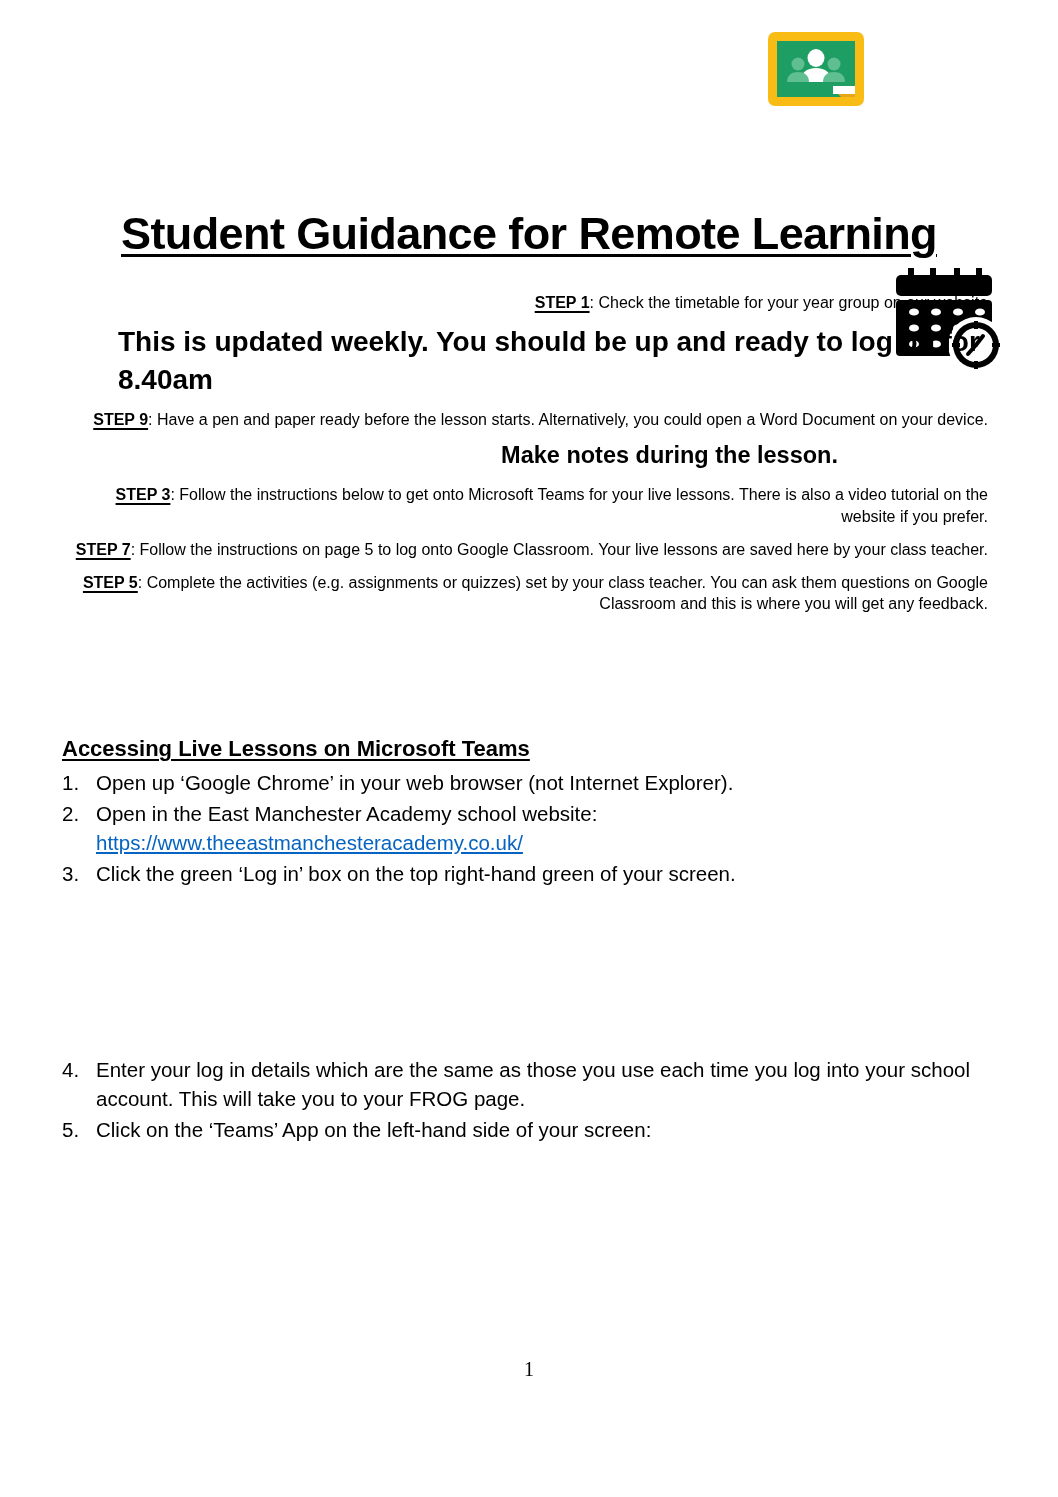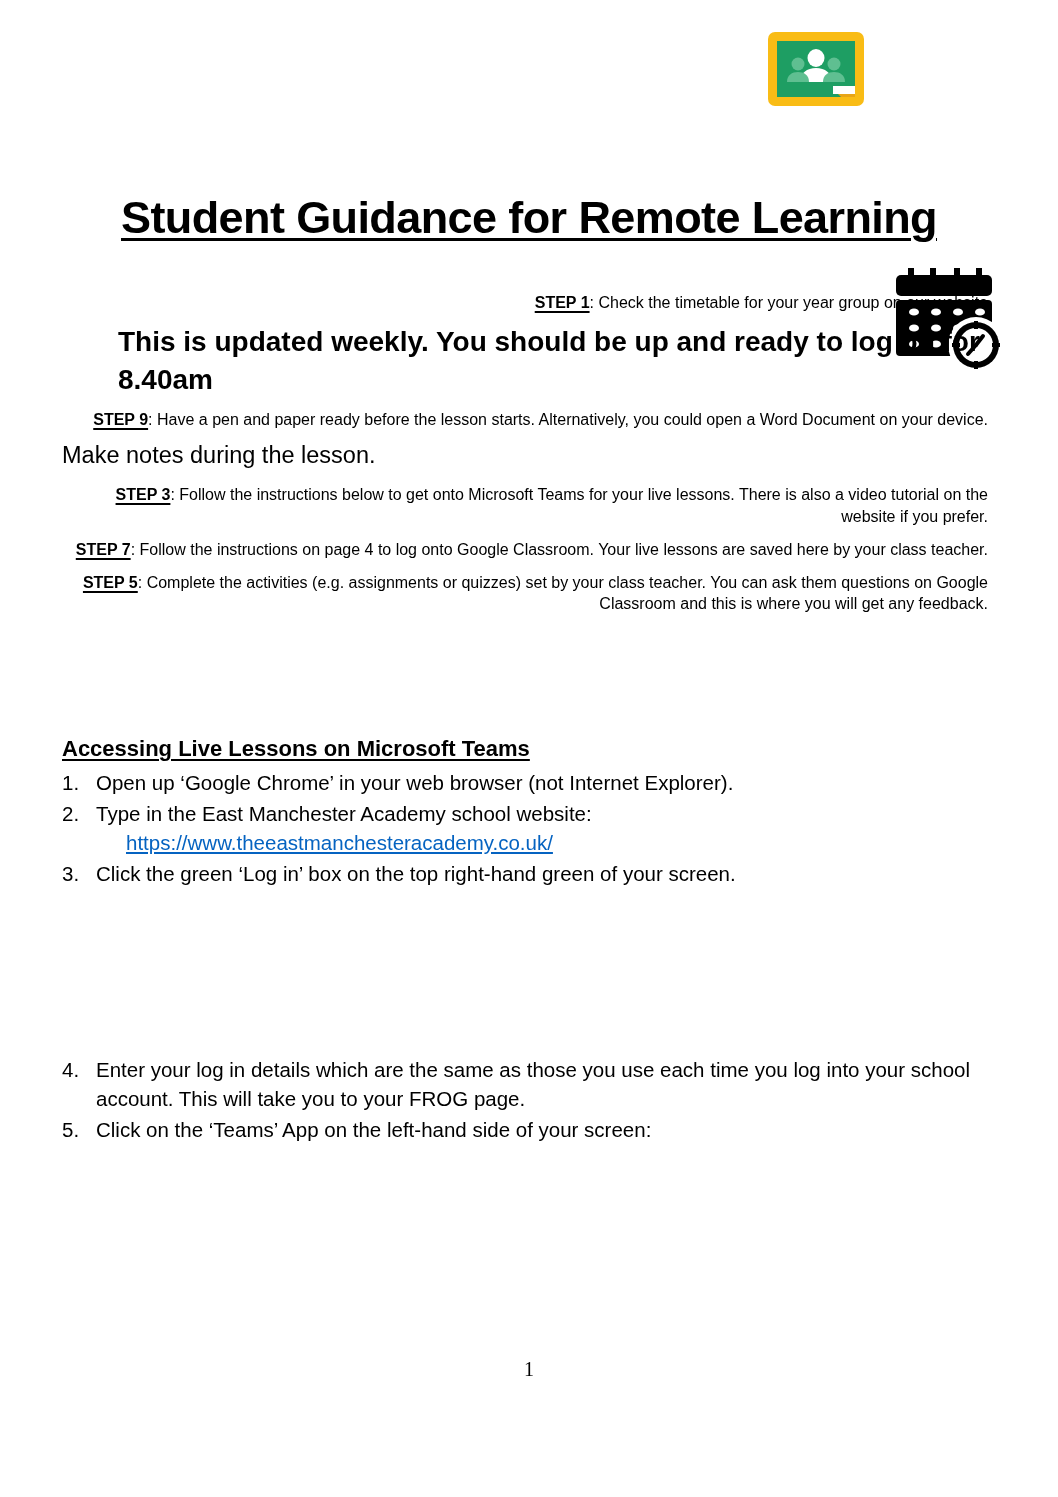--- a/index.html
+++ b/index.html
@@ -31,21 +31,21 @@
     top: 31px;
     width: 98px;
     height: 76px;
   }
   .gc-logo svg { display: block; width: 100%; height: 100%; }
 
   
   .doc-title {
     position: absolute;
     left: 0;
-    top: 164px;
+    top: 180px;
     width: 1058px;
     text-align: center;
     font-size: 45px;
     font-weight: bold;
     letter-spacing: -0.6px;
     line-height: 1.08;
     text-decoration: underline;
     text-underline-offset: 5px;
     text-decoration-thickness: 3px;
   }
@@ -77,22 +77,22 @@
     font-size: 28px;
     line-height: 1.33;
     font-weight: bold;
     margin: 0 0 11px 0;
     padding-left: 56px;
   }
 
   .center-bold {
     font-size: 23.5px;
     line-height: 1.33;
-    font-weight: normal;
-    text-align: left;
+    font-weight: bold;
+    text-align: right;
     margin: 0 0 13px 0;
     padding-right: 150px;
   }
 
   
   .cal-icon {
     position: absolute;
     left: 886px;
     top: 268px;
     width: 118px;
@@ -133,21 +133,20 @@
     flex: 0 0 34px;
     text-align: left;
   }
   .li-text { flex: 1 1 auto; }
 
   .doc-link {
     color: #0563C1;
     text-decoration: underline;
     text-underline-offset: 2px;
     display: inline-block;
-    margin-left: 30px;
   }
 
   
   .page-number {
     position: absolute;
     left: 0;
     top: 1358px;
     width: 1058px;
     text-align: center;
     font-family: "Liberation Serif", serif;
@@ -225,42 +224,42 @@
       <span class="step-label">STEP 9</span><span>: Have a pen and paper ready before the lesson starts. Alternatively, you could open a Word Document on your device.</span>
     </p>
 
     <p class="center-bold">Make notes during the lesson.</p>
 
     <p class="para">
       <span class="step-label">STEP 3</span><span>: Follow the instructions below to get onto Microsoft Teams for your live lessons. There is also a video tutorial on the website if you prefer.</span>
     </p>
 
     <p class="para">
-      <span class="step-label">STEP 7</span><span>: Follow the instructions on page 4 to log onto Google Classroom. Your live lessons are saved here by your class teacher.</span>
+      <span class="step-label">STEP 7</span><span>: Follow the instructions on page 5 to log onto Google Classroom. Your live lessons are saved here by your class teacher.</span>
     </p>
 
     <p class="para">
       <span class="step-label">STEP 5</span><span>: Complete the activities (e.g. assignments or quizzes) set by your class teacher. You can ask them questions on Google Classroom and this is where you will get any feedback.</span>
     </p>
 
   </div>
 
   <div class="section-heading">Accessing Live Lessons on Microsoft Teams</div>
 
   <div class="num-list first">
 
     <div class="li">
       <span class="li-num">1.</span>
       <span class="li-text">Open up ‘Google Chrome’ in your web browser (not Internet Explorer).</span>
     </div>
 
     <div class="li">
       <span class="li-num">2.</span>
       <span class="li-text">
-        <span>Type in the East Manchester Academy school website:</span><br>
+        <span>Open in the East Manchester Academy school website:</span><br>
         <a class="doc-link" href="#">https://www.theeastmanchesteracademy.co.uk/</a>
       </span>
     </div>
 
     <div class="li">
       <span class="li-num">3.</span>
       <span class="li-text">Click the green ‘Log in’ box on the top right-hand green of your screen.</span>
     </div>
 
   </div>

